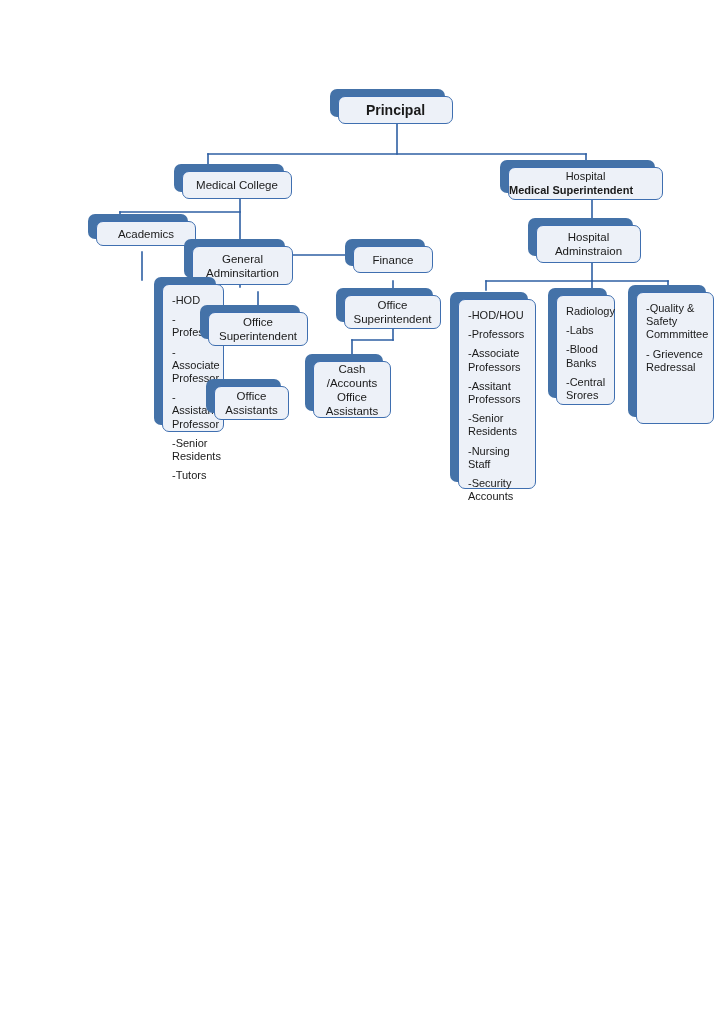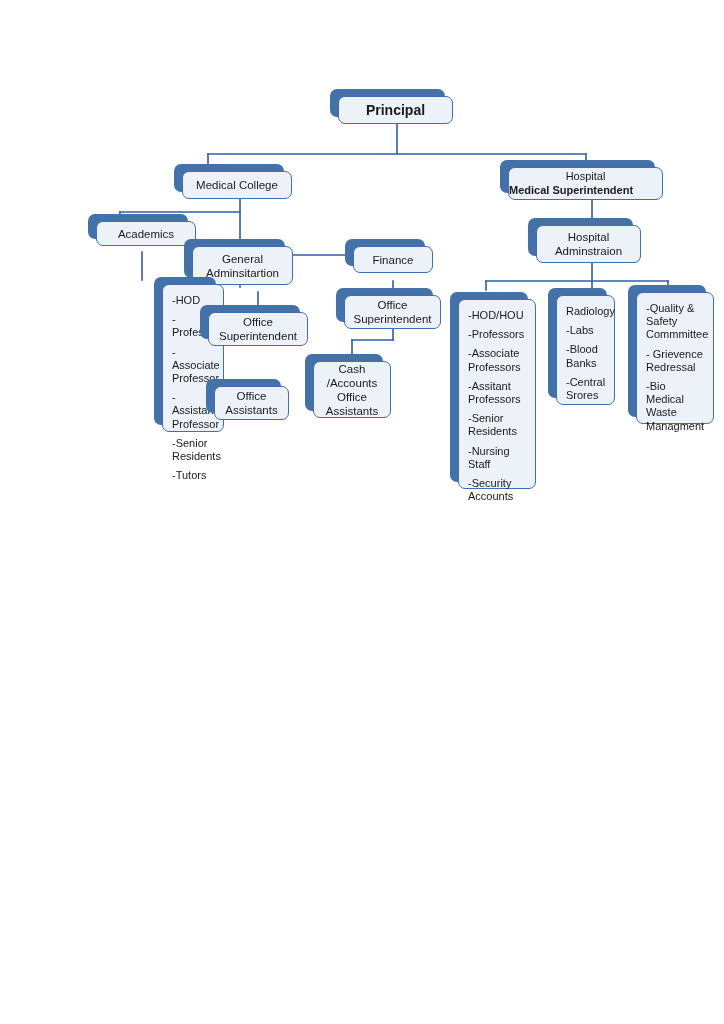--- a/index.html
+++ b/index.html
@@ -280,20 +280,17 @@
 
   <div class="node list" style="left:628px; top:285px; width:78px; height:132px;">
     <div class="plate-back"></div>
     <div class="plate-front">
       <div class="stack">
         <div class="item">-Quality &amp;
 Safety
 Commmittee</div>
         <div class="item">- Grievence
 Redressal</div>
-        <div class="item">-Bio Medical
-Waste
-Managment</div>
       </div>
     </div>
   </div>
 
 </div>
 
 </body></html>

